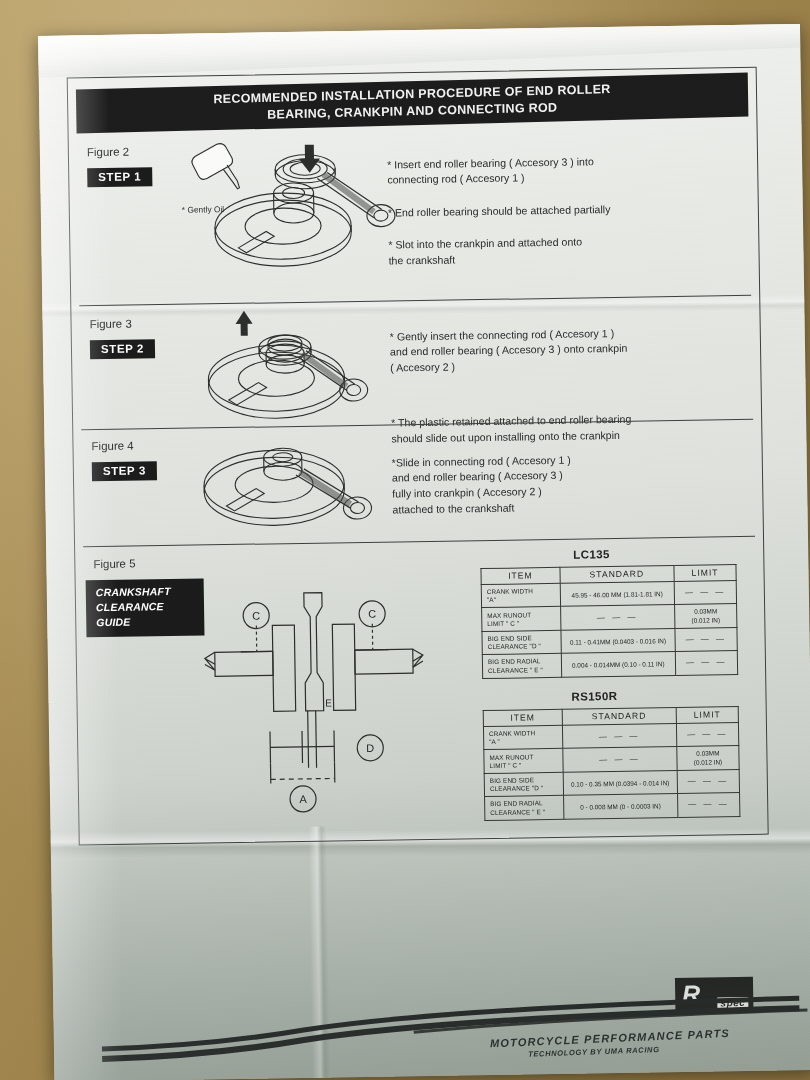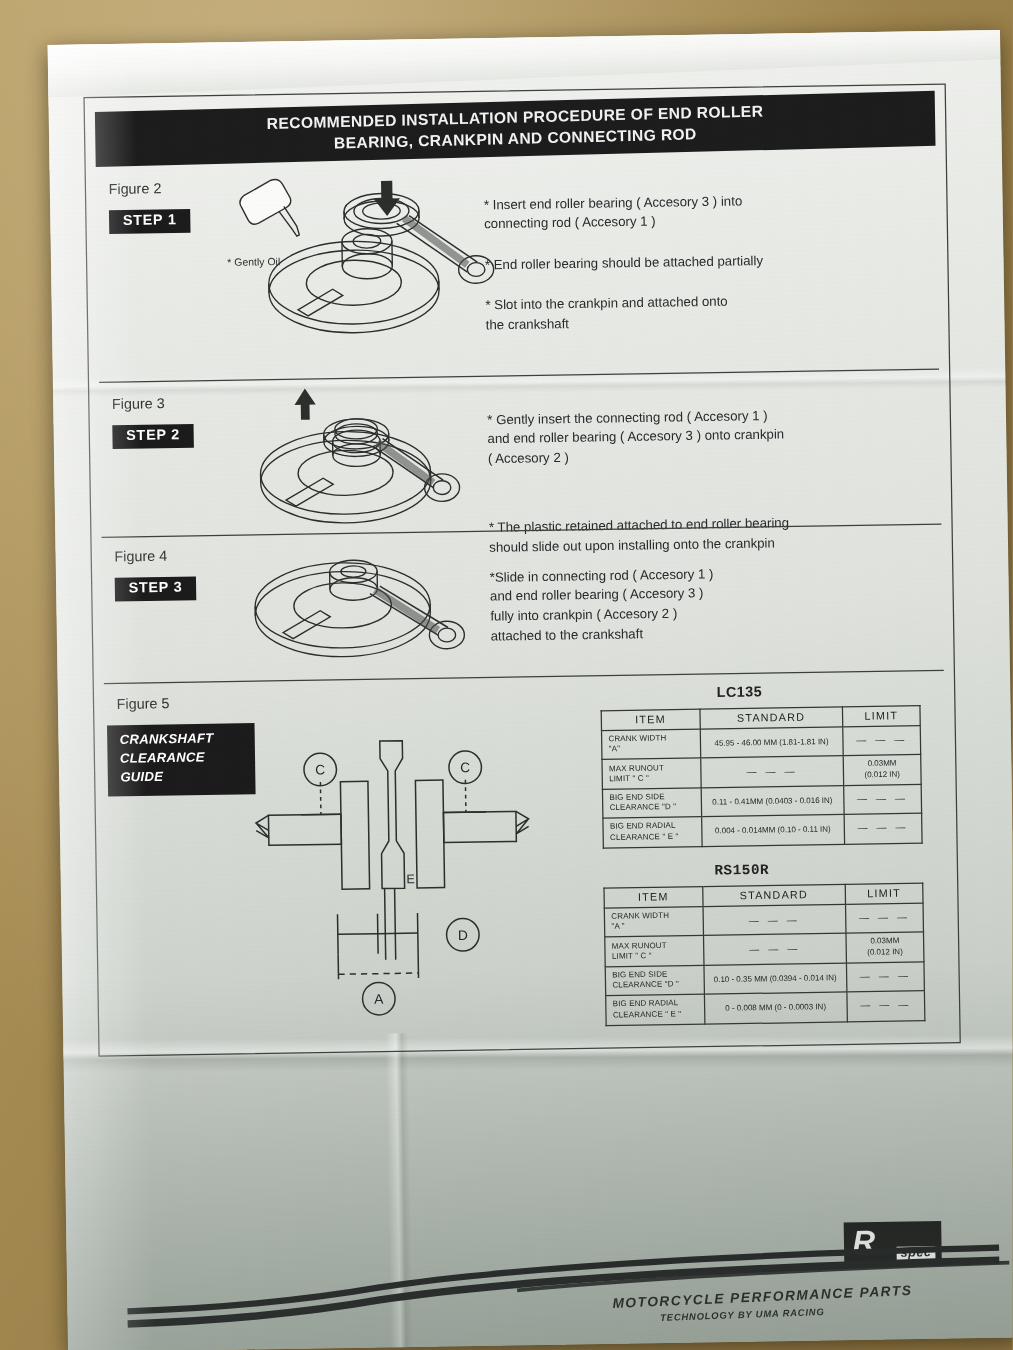--- a/index.html
+++ b/index.html
@@ -387,21 +387,21 @@
           <td class="item">
             <div>BIG END RADIAL</div>
             <div>CLEARANCE  " E "</div>
           </td>
           <td class="std">0.004 - 0.014MM (0.10 - 0.11 IN)</td>
           <td class="lim dash">—  —  —</td>
         </tr>
       </tbody>
     </table>
 
-    <div class="spec-title" style="left:494px;top:620px;font-family:Liberation Mono, monospace;">RS150R</div>
+    <div class="spec-title" style="left:494px;top:620px;">RS150R</div>
     <table class="spec" style="left:405px;top:638px;">
       <thead>
         <tr>
           <th>ITEM</th>
           <th>STANDARD</th>
           <th>LIMIT</th>
         </tr>
       </thead>
       <tbody>
         <tr>

